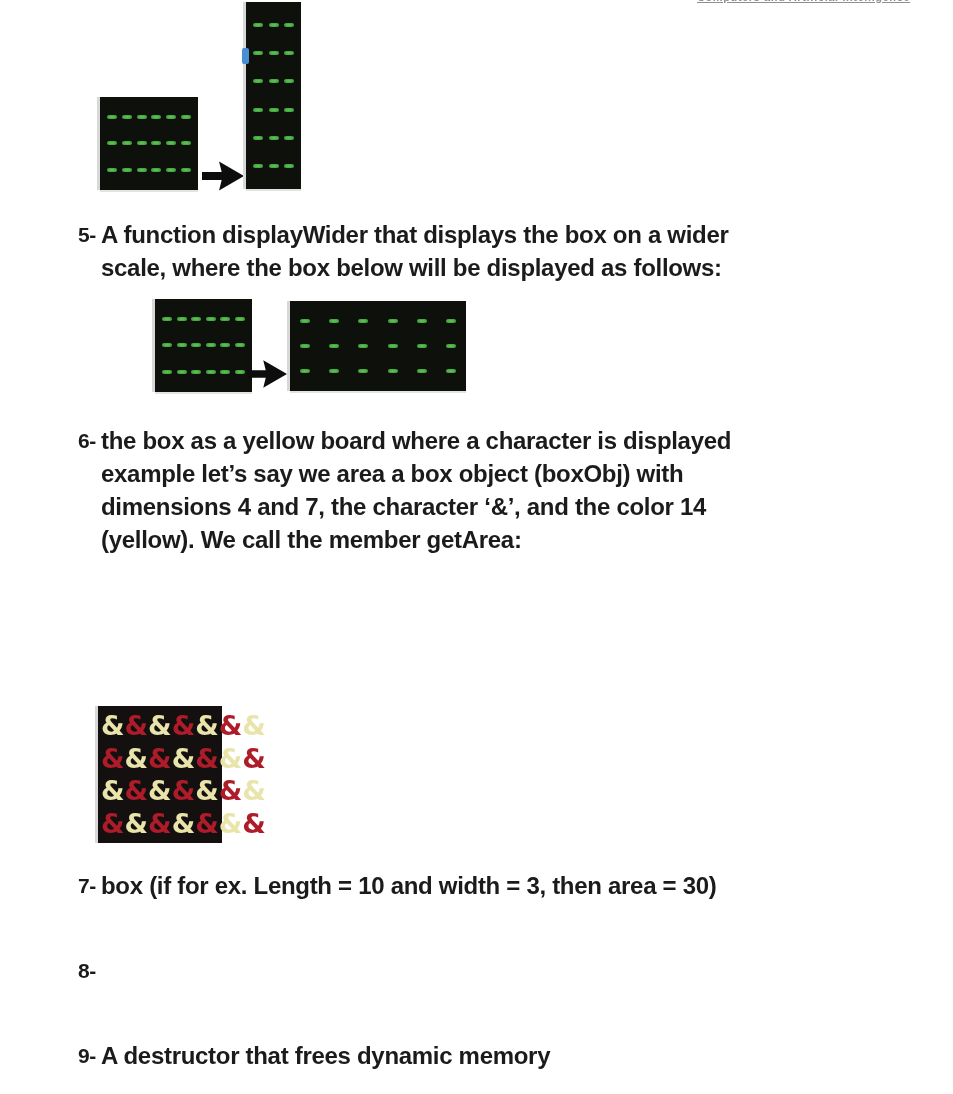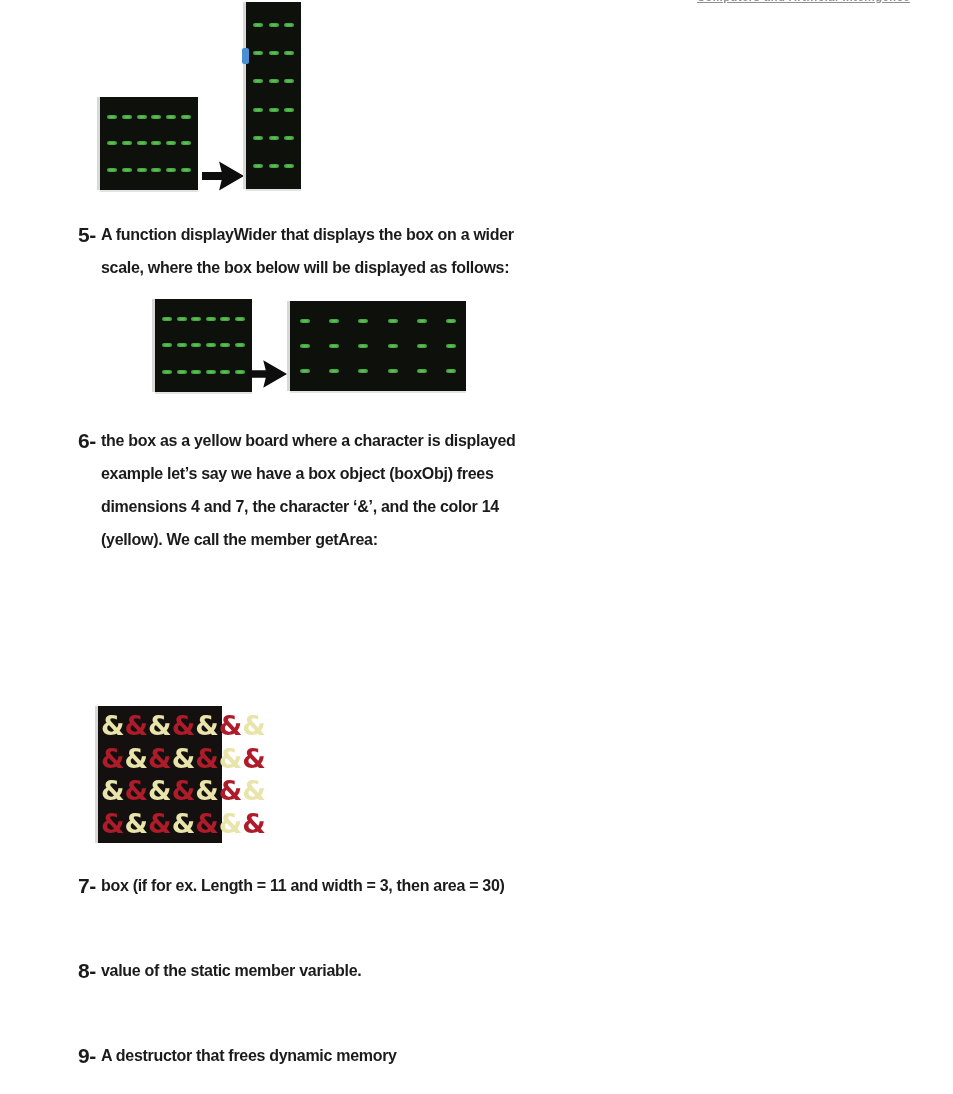--- a/index.html
+++ b/index.html
@@ -19,21 +19,21 @@
   .dash{width:10px;height:4px;border-radius:2px;flex:none;
     background:radial-gradient(ellipse at center,var(--dash-hi,#63c957) 0%,var(--dash,#3f9e3c) 75%);}
   .blue-mark{position:absolute;left:-4px;top:46px;width:7px;height:16px;border-radius:2px;
     background:var(--blue-mark,#4a8fd4);}
 
   .arrow{position:absolute;color:#0d0d0d;}
 
   
   .item{position:absolute;display:flex;color:var(--text,#1b1b1b);font-weight:700;}
   .item .num{font-size:21px;line-height:33px;width:23px;flex:none;letter-spacing:-.5px;}
-  .item .lines{font-size:16px;line-height:33px;letter-spacing:-.3px;}
+  .item .lines{font-size:24px;line-height:33px;letter-spacing:-.3px;}
   .line{white-space:nowrap;}
 
   
   .chess{position:absolute;background:var(--chess-bg,#141010);display:flex;flex-direction:column;
     justify-content:space-around;box-sizing:border-box;padding:3px 3px;
     font-family:"DejaVu Sans",sans-serif;font-weight:700;font-size:27px;
     box-shadow:-3px 0 0 #d8d8d8;}
   .chess-row{display:flex;justify-content:space-between;align-items:center;height:31px;line-height:1;}
 </style>
 </head>
@@ -173,21 +173,21 @@
         <span class="dash"></span>
         <span class="dash"></span>
         <span class="dash"></span>
       </div>
     </div>
 
   <div class="item" style="left:78px;top:424px;">
     <span class="num">6-</span>
     <div class="lines">
       <div class="line">the box as a yellow board where a character is displayed</div>
-      <div class="line">example let’s say we have a box object (boxObj) frees</div>
+      <div class="line">example let’s say we area a box object (boxObj) with</div>
       <div class="line">dimensions 4 and 7, the character ‘&amp;’, and the color 14</div>
       <div class="line">(yellow). We call the member getArea:</div>
     </div>
   </div>
 
   <div class="chess" style="left:98px;top:706px;width:124px;height:137px;">
       <div class="chess-row">
         <span style="color: rgb(233, 228, 169);">&amp;</span>
         <span style="color: rgb(174, 27, 41);">&amp;</span>
         <span style="color: rgb(233, 228, 169);">&amp;</span>
@@ -221,28 +221,27 @@
         <span style="color: rgb(233, 228, 169);">&amp;</span>
         <span style="color: rgb(174, 27, 41);">&amp;</span>
         <span style="color: rgb(233, 228, 169);">&amp;</span>
         <span style="color: rgb(174, 27, 41);">&amp;</span>
       </div>
     </div>
 
   <div class="item" style="left:78px;top:869px;">
     <span class="num">7-</span>
     <div class="lines">
-      <div class="line">box (if for ex. Length = 11 and width = 3, then area = 30)</div>
+      <div class="line">box (if for ex. Length = 10 and width = 3, then area = 30)</div>
     </div>
   </div>
 
   <div class="item" style="left:78px;top:954px;">
     <span class="num">8-</span>
     <div class="lines">
-      <div class="line">value of the static member variable.</div>
     </div>
   </div>
 
   <div class="item" style="left:78px;top:1039px;">
     <span class="num">9-</span>
     <div class="lines">
       <div class="line">A destructor that frees dynamic memory</div>
     </div>
   </div>
 

